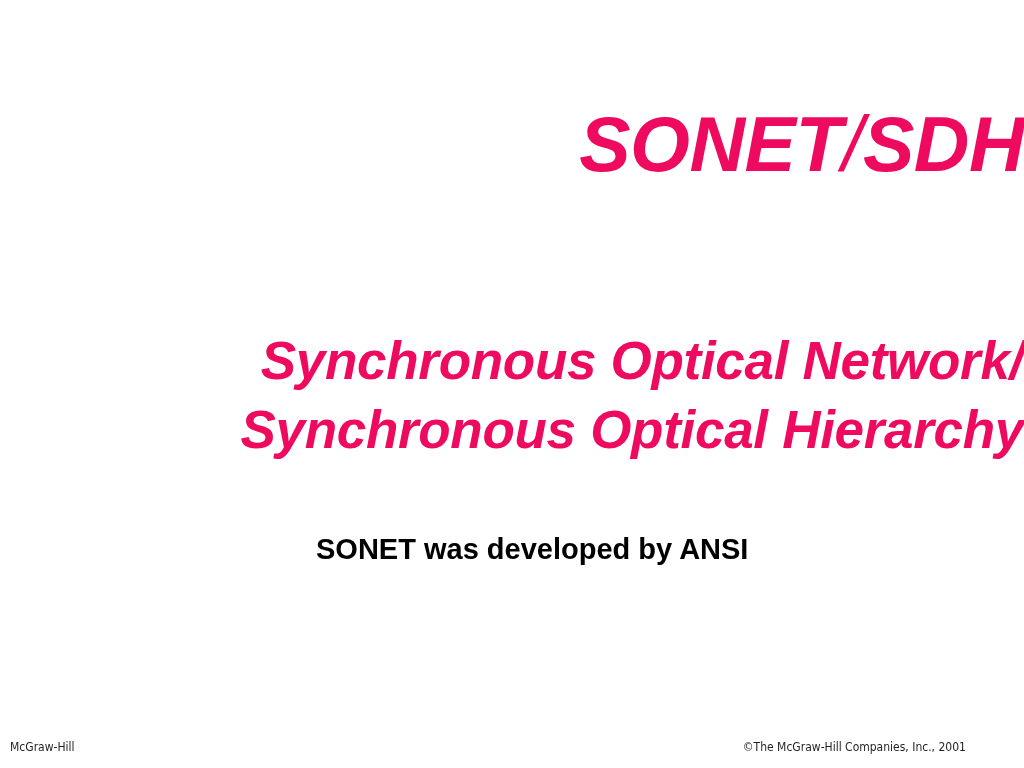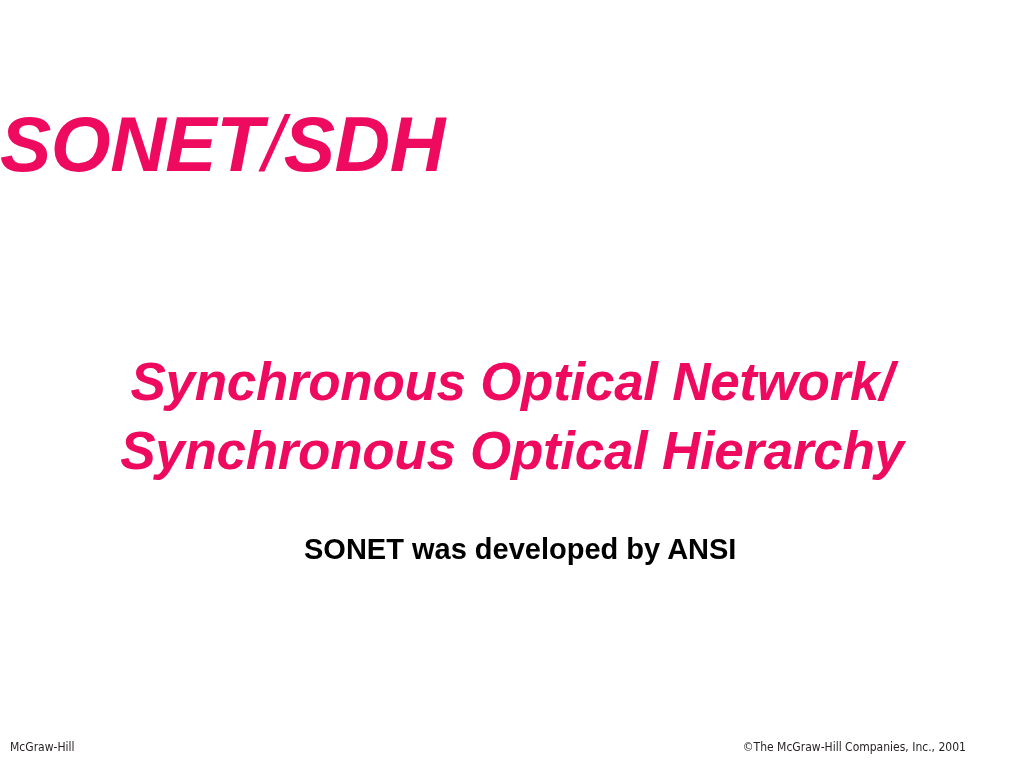--- a/index.html
+++ b/index.html
@@ -20,21 +20,21 @@
     overflow: hidden;
     box-sizing: border-box;
   }
 
   
   .title-block {
     position: absolute;
     left: 0;
     top: 104px;
     width: 1024px;
-    text-align: left;
+    text-align: right;
   }
   .title-text {
     display: inline-block;
     font-family: "Liberation Sans", "DejaVu Sans", sans-serif;
     font-size: 77px;
     font-weight: bold;
     font-style: italic;
     color: #ee0a5f;
     letter-spacing: -0.5px;
     line-height: 1.04;
@@ -43,39 +43,38 @@
   .slash-thin {
     font-weight: normal;
   }
 
   
   .subtitle-block {
     position: absolute;
     left: 0;
     top: 327px;
     width: 1024px;
-    text-align: center;
-    margin-top: 21px;
+    text-align: right;
   }
   .subtitle-line {
     display: block;
     font-family: "Liberation Sans", "DejaVu Sans", sans-serif;
     font-size: 53px;
     font-weight: bold;
     font-style: italic;
     color: #ee0a5f;
     line-height: 1.30;
     letter-spacing: -0.3px;
     white-space: pre;
   }
 
   
   .body-block {
     position: absolute;
-    left: 304px;
+    left: 316px;
     top: 529px;
     text-align: left;
   }
   .body-line {
     display: block;
     font-family: "Liberation Sans", "DejaVu Sans", sans-serif;
     font-size: 29px;
     font-weight: bold;
     font-style: normal;
     color: #000000;

